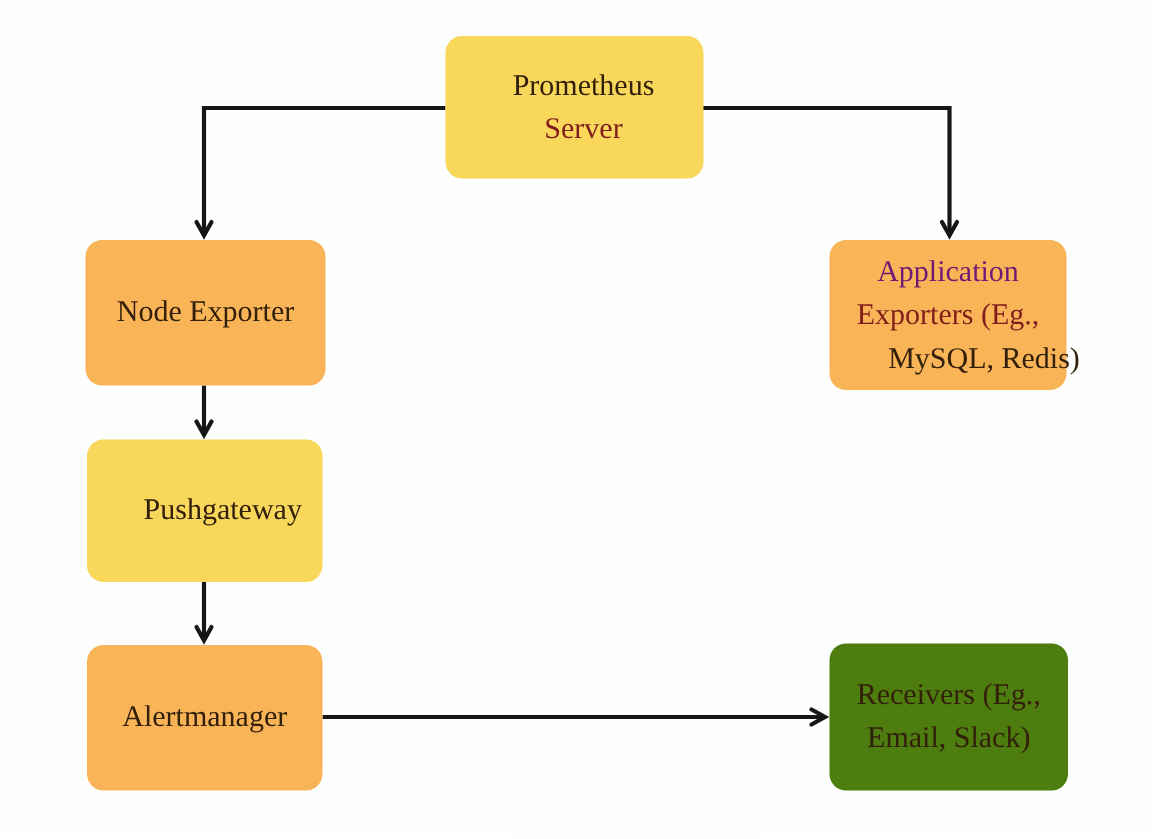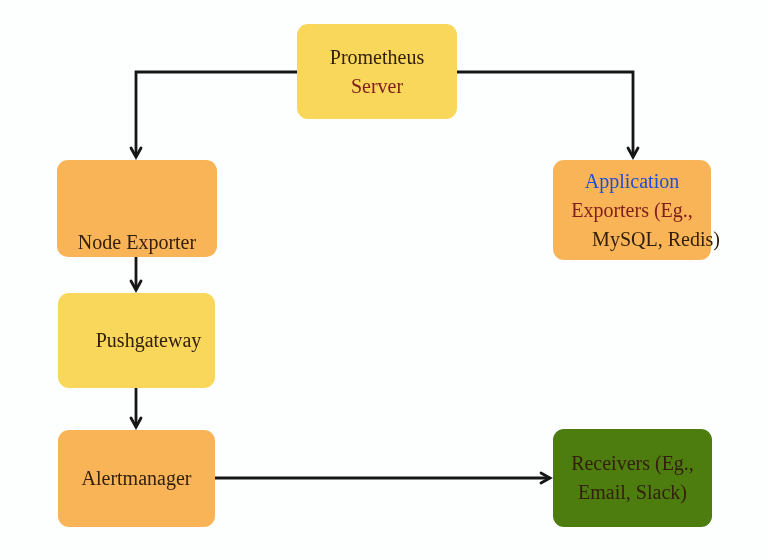--- a/index.html
+++ b/index.html
@@ -38,21 +38,21 @@
     border-radius: 11px;
     text-align: center;
     font-size: 20px;
     line-height: 29px;
   }
   .node .line {
     display: block;
     white-space: nowrap;
   }
   
-  .n-prometheus   { left: 297px; top: 24px;  width: 160px; height: 95px; }
+  .n-prometheus   { left: 297px; top: 24px;  width: 160px; height: 95px; padding-left: 12px; }
   .n-nodeexporter { left: 57px;  top: 160px; width: 160px; height: 97px; }
   .n-appexporters { left: 553px; top: 160px; width: 158px; height: 100px; }
   .n-pushgateway  { left: 58px;  top: 293px; width: 157px; height: 95px; }
   .n-alertmanager { left: 58px;  top: 430px; width: 157px; height: 97px; }
   .n-receivers    { left: 553px; top: 429px; width: 159px; height: 98px; }
 </style>
 </head>
 <body>
 
 <div class="canvas" style="background-color: rgb(253, 255, 254);">
@@ -68,26 +68,26 @@
     <path class="edge" d="M136,257 L136,290" marker-end="url(#arrowhead)" style="stroke: rgb(22, 22, 22);"></path>
     <path class="edge" d="M136,388 L136,427" marker-end="url(#arrowhead)" style="stroke: rgb(22, 22, 22);"></path>
     <path class="edge" d="M215,478 L550,478" marker-end="url(#arrowhead)" style="stroke: rgb(22, 22, 22);"></path>
   </svg>
 
   <div class="node n-prometheus" style="background-color: rgb(248, 215, 91);">
     <span class="line" style="color: rgb(51, 32, 11);">Prometheus</span>
     <span class="line" style="color: #7f1d1d;">Server</span>
   </div>
 
-  <div class="node n-nodeexporter" style="background-color: rgb(249, 180, 87); justify-content: flex-end;">
+  <div class="node n-nodeexporter" style="background-color: rgb(249, 180, 87);">
     <span class="line" style="color: rgb(51, 32, 11);">Node Exporter</span>
   </div>
 
   <div class="node n-appexporters" style="background-color: rgb(249, 180, 87);">
-    <span class="line" style="color: #1d4ed8;">Application</span>
+    <span class="line" style="color: #701a75;">Application</span>
     <span class="line" style="color: #7f1d1d; text-align: right;">Exporters (Eg.,</span>
     <span class="line" style="color: rgb(51, 32, 11); margin-left: 48px;">MySQL, Redis)</span>
   </div>
 
   <div class="node n-pushgateway" style="background-color: rgb(248, 215, 91);">
     <span class="line" style="color: rgb(51, 32, 11); margin-left: 24px;">Pushgateway</span>
   </div>
 
   <div class="node n-alertmanager" style="background-color: rgb(249, 180, 87);">
     <span class="line" style="color: rgb(51, 32, 11);">Alertmanager</span>

